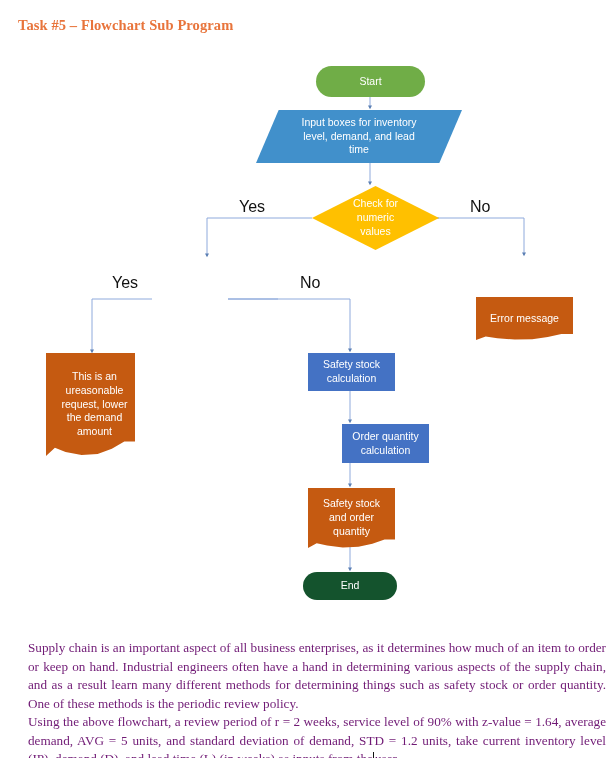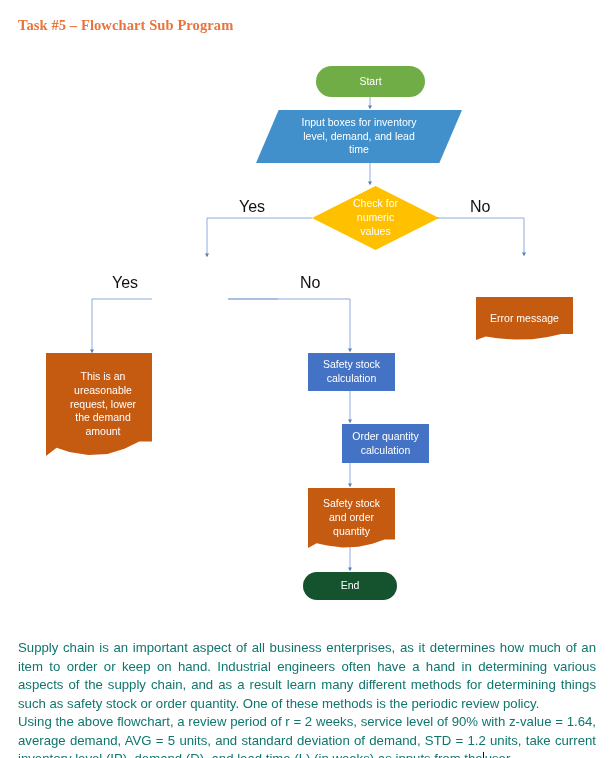--- a/index.html
+++ b/index.html
@@ -107,26 +107,26 @@
     position: absolute;
     font-family: "Liberation Sans", sans-serif;
     font-size: 16px;
     color: #111111;
     white-space: nowrap;
   }
 
   
   .body-par {
     position: absolute;
-    left: 18px;
+    left: 28px;
     width: 578px;
-    font-family: Liberation Sans, sans-serif;
+    font-family: Liberation Serif, serif;
     font-size: 13.2px;
     line-height: 1.40;
-    color: #0f766e;
+    color: #701a75;
     text-align: justify;
   }
   #paragraph-1 { top: 626px; }
   #paragraph-2 { top: 700px; }
   .caret {
     display: inline-block;
     width: 1px;
     height: 0.95em;
     background: #111;
     vertical-align: -0.12em;
@@ -190,21 +190,21 @@
 numeric
 values</span>
   </div>
 
   <div class="node document" style="left:476px; top:207px; width:97px; height:43px;margin-top:40px;">
     <span class="doc-bg"></span>
     <span class="node-text">Error message</span>
   </div>
 
 
-  <div class="node document" style="left:46px; top:303px; width:106px; height:103px;padding-left:8px;">
+  <div class="node document" style="left:46px; top:303px; width:89px; height:103px;padding-left:8px;">
     <span class="doc-bg"></span>
     <span class="node-text">This is an
 ureasonable
 request, lower
 the demand
 amount</span>
   </div>
 
   <div class="node process" style="left:308px; top:303px; width:87px; height:38px;">
     <span class="node-text">Safety stock

